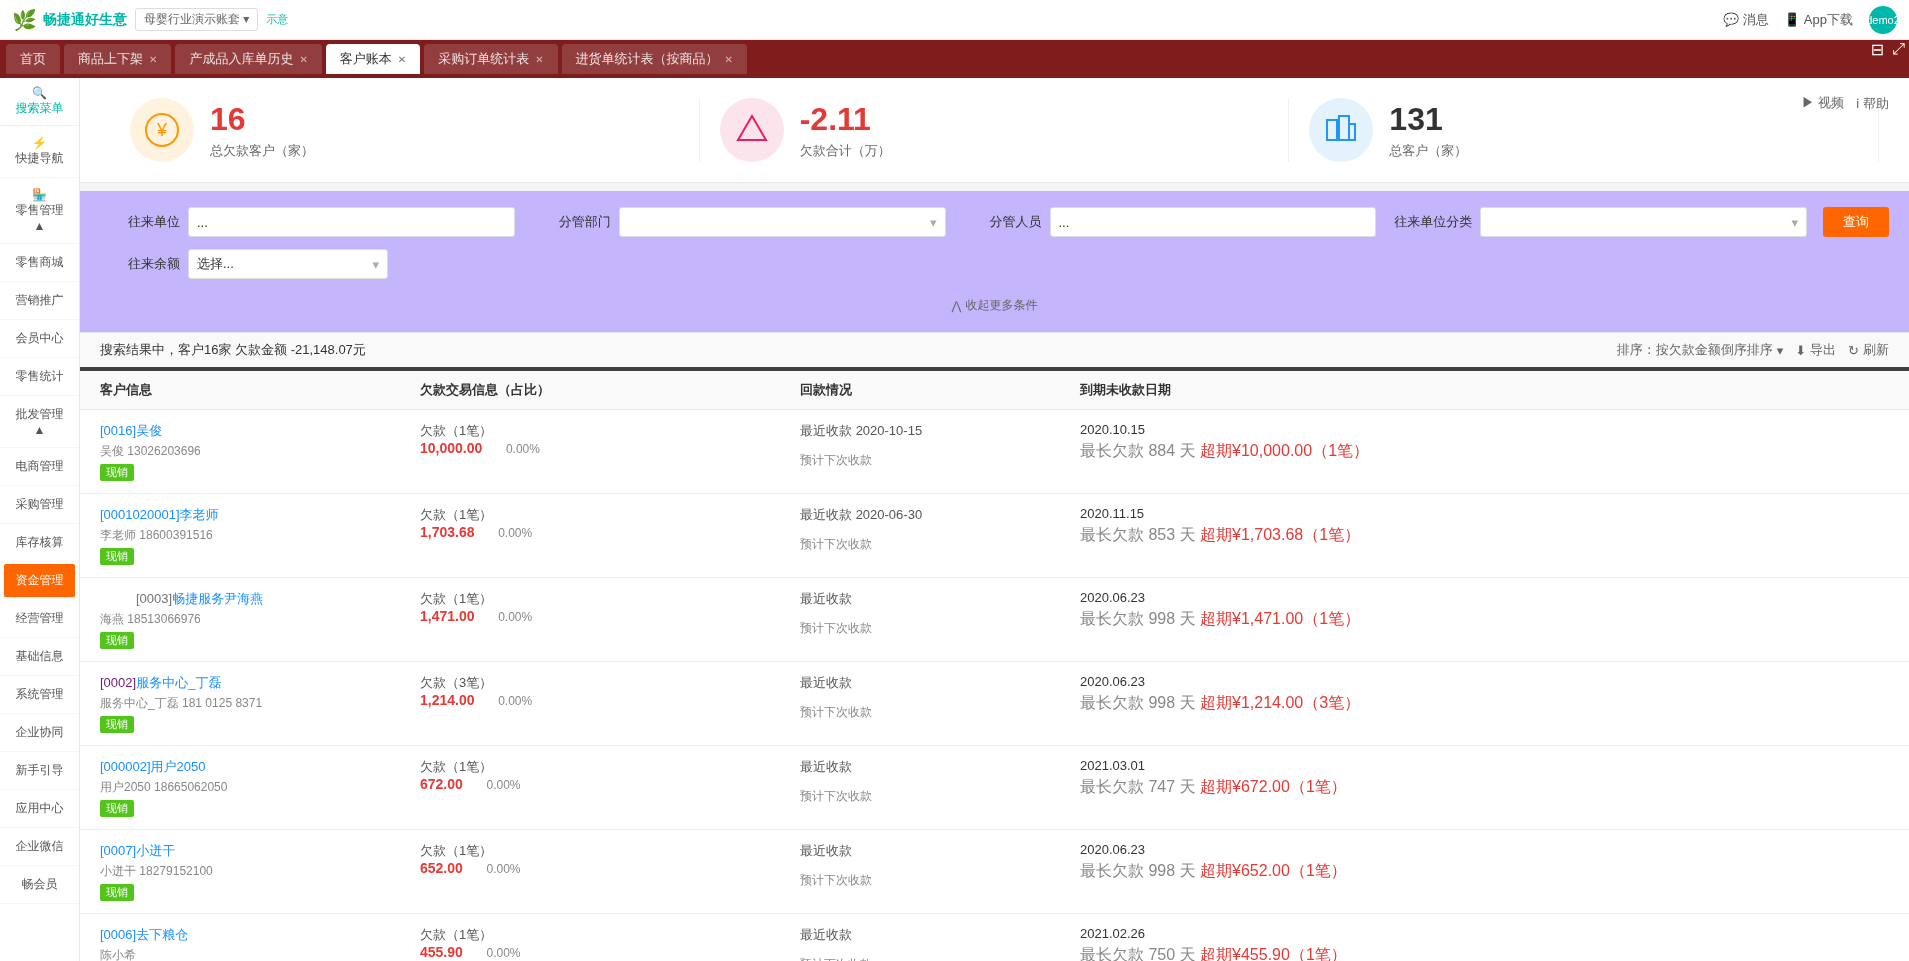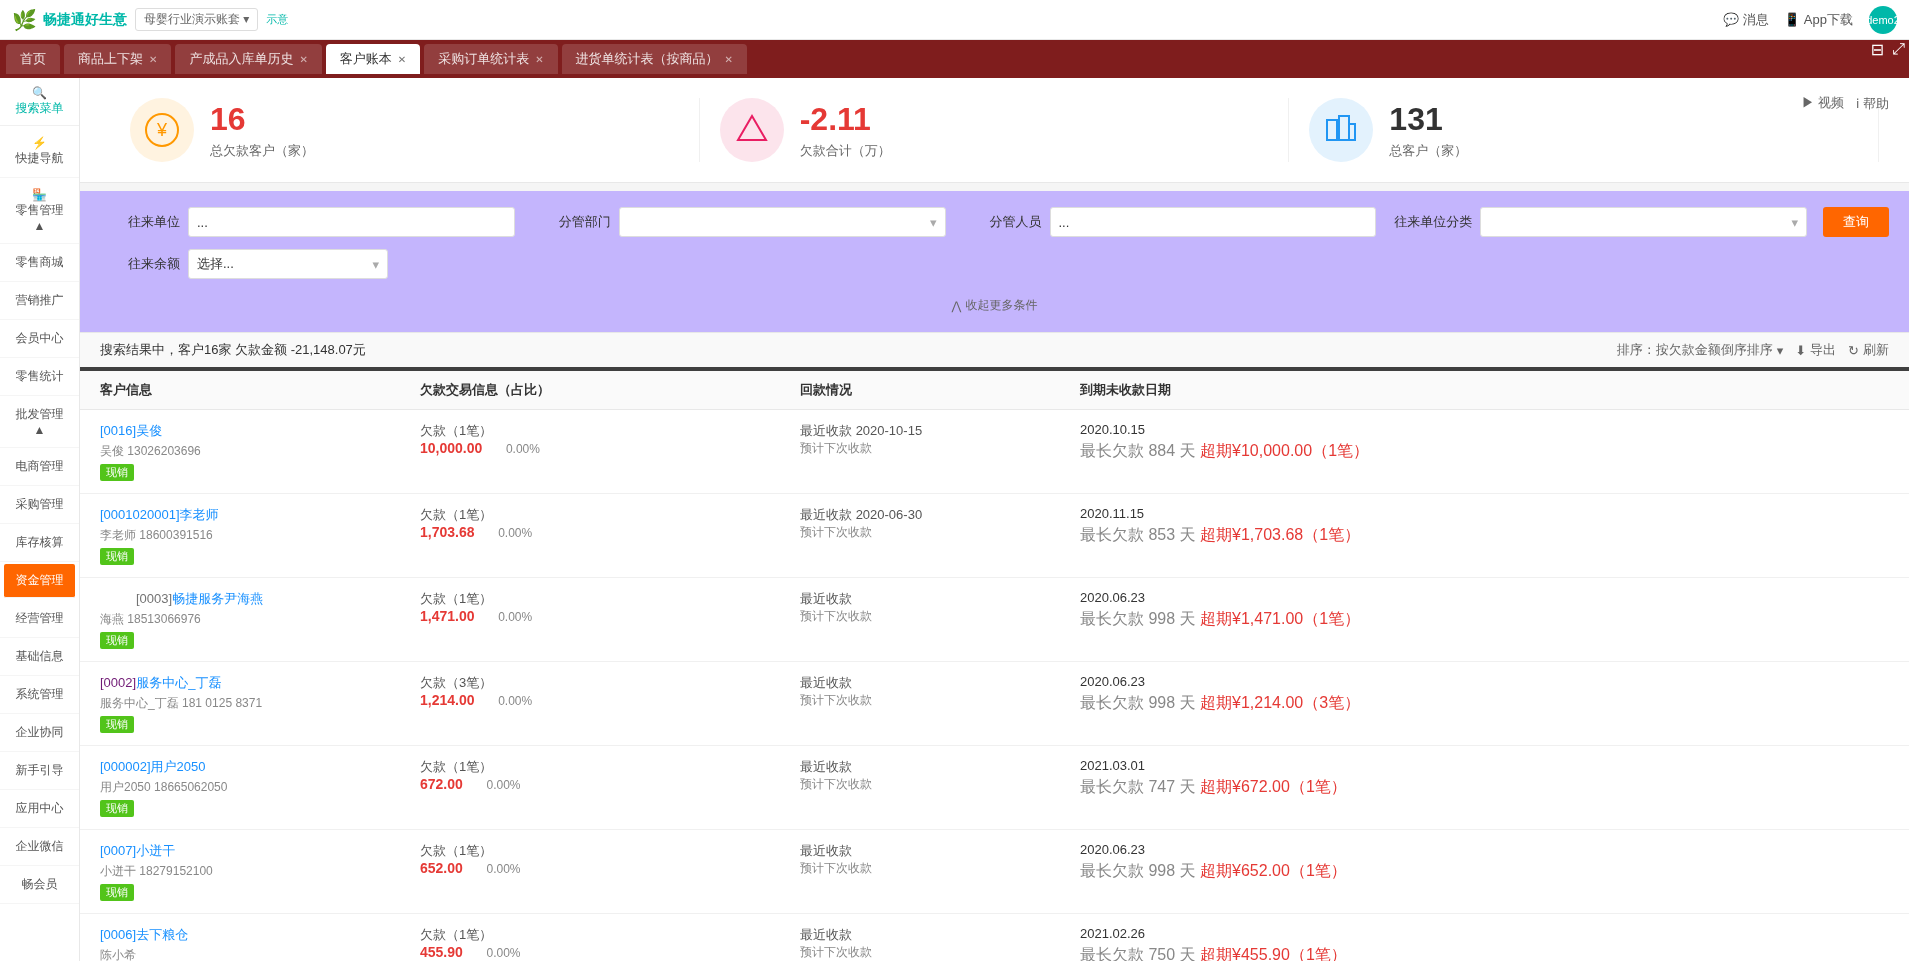--- a/index.html
+++ b/index.html
@@ -67,21 +67,21 @@
     .table-container { background: #fff; margin: 0; }
     .table-header { display: grid; grid-template-columns: 320px 380px 280px 1fr; padding: 10px 20px; background: #fafafa; border-bottom: 1px solid #e8e8e8; font-size: 13px; color: #333; font-weight: bold; }
     .table-row-wrap { border-bottom: 1px solid #f0f0f0; padding: 12px 20px; display: grid; grid-template-columns: 320px 380px 280px 1fr; align-items: start; }
     .customer-info .sub-text { font-size: 12px; color: #888; margin-top: 3px; }
     .customer-info .badge { display: inline-block; padding: 1px 6px; border-radius: 2px; font-size: 11px; color: #fff; margin-top: 4px; }
     .badge.green { background: #52c41a; }
     .debt-info .count { font-size: 13px; color: #555; }
     .debt-info .amount { color: #e53935; font-size: 14px; font-weight: bold; margin: 4px 0; }
     .debt-info .percent { color: #888; font-size: 12px; }
     .recovery-info { font-size: 13px; color: #555; }
-    .recovery-info .next { color: #888; font-size: 12px; margin-top: 0; }
+    .recovery-info .next { color: #888; font-size: 12px; margin-top: 12px; }
     .overdue-info { font-size: 13px; }
     .overdue-info .date { color: #333; margin-bottom: 4px; }
     .overdue-info .overdue-text { color: #888; font-size: 16px; }
     .overdue-link { color: #e53935; cursor: pointer; }
   </style>
 </head>
 <body>
 
 <div class="top-bar">
   <div class="top-bar-left">

